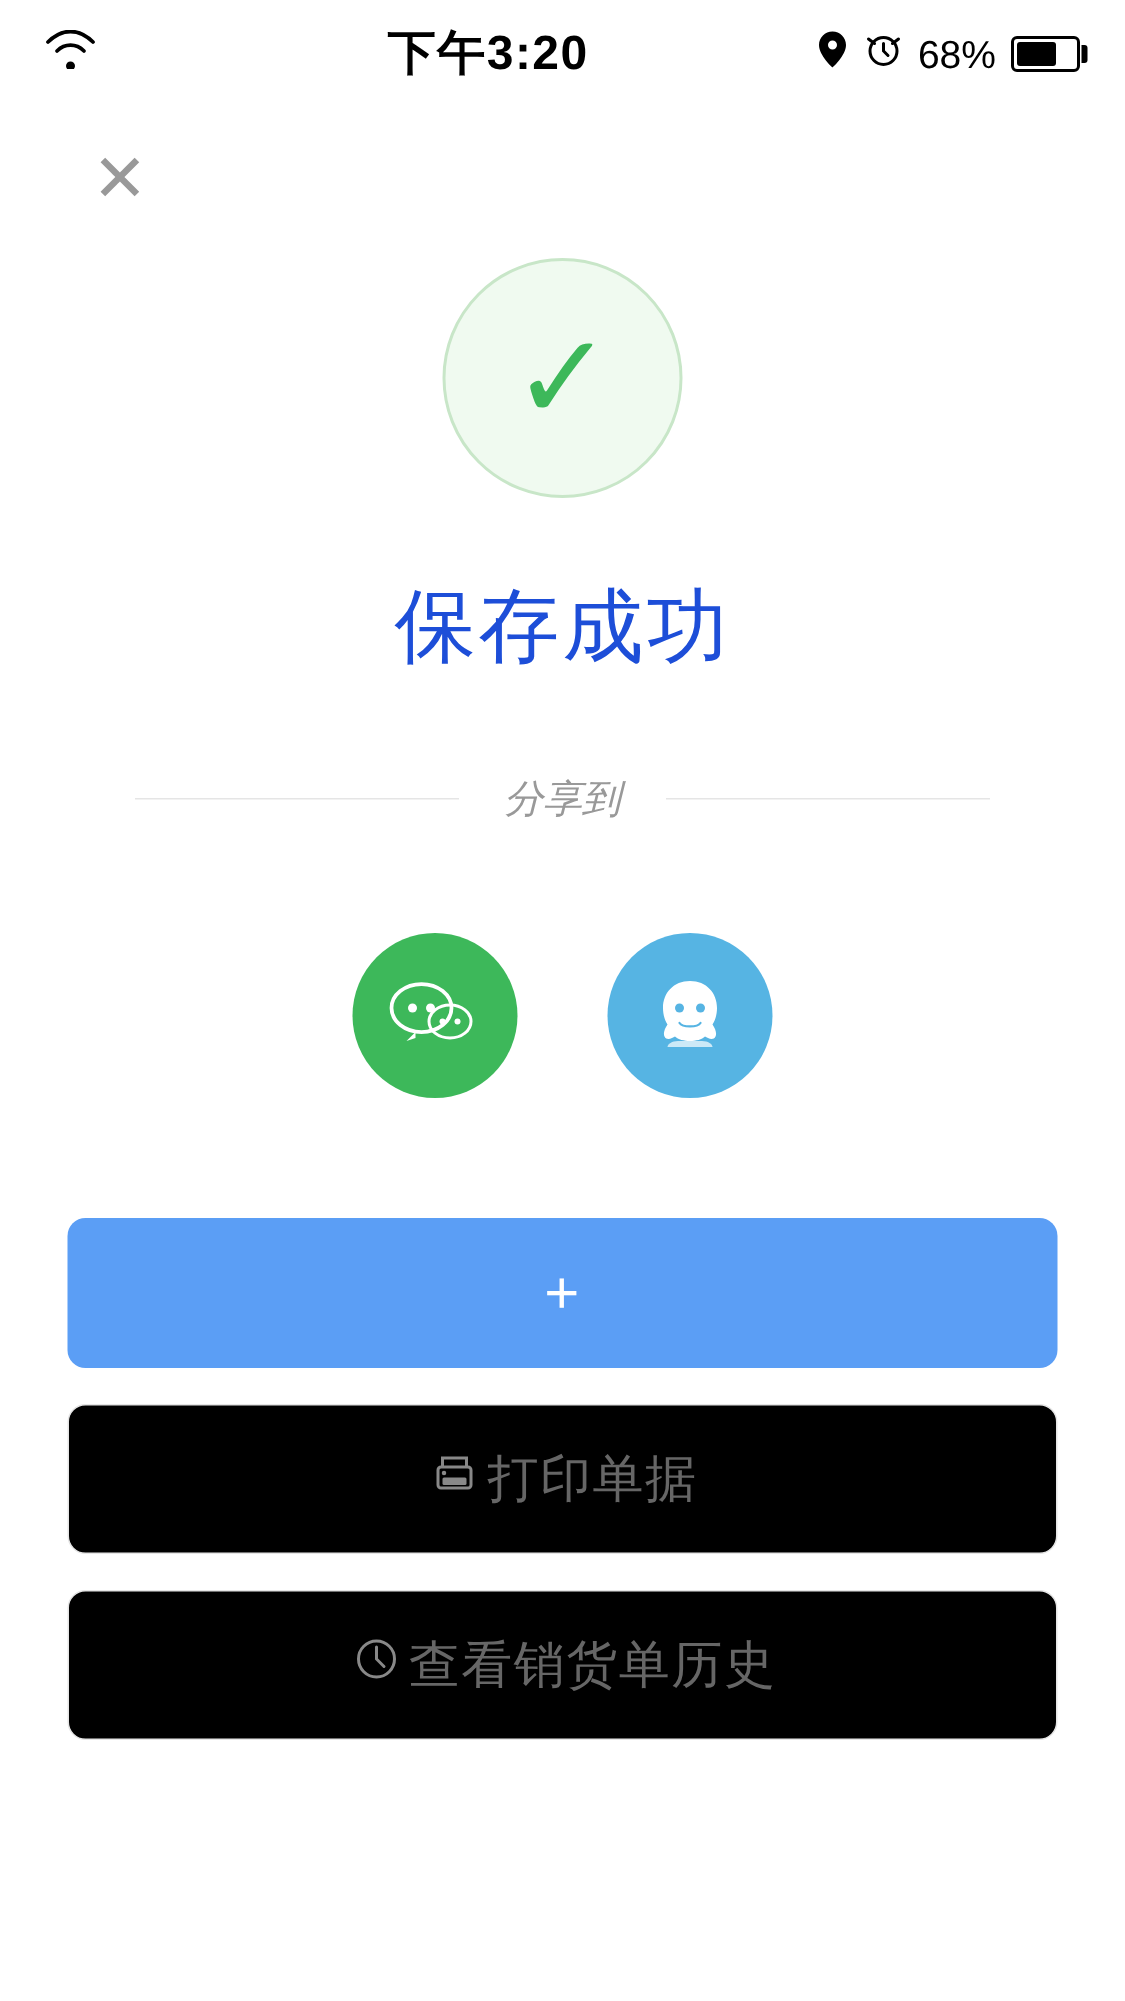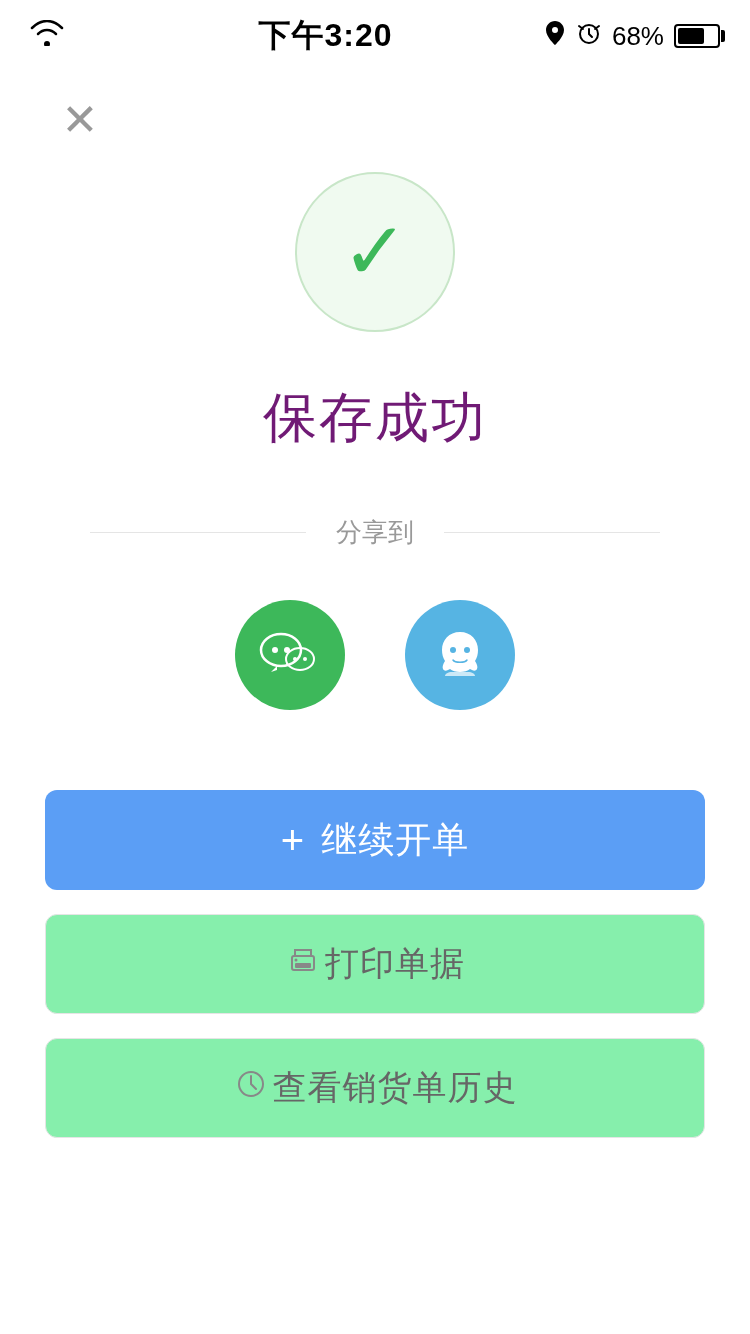--- a/index.html
+++ b/index.html
@@ -129,32 +129,33 @@
     .checkmark {
       font-size: 80px;
       color: #3db85a;
       line-height: 1;
     }
 
     
     .success-title {
       font-size: 54px;
       font-weight: 500;
-      color: #701a75;
+      color: #1d4ed8;
       margin-bottom: 60px;
       letter-spacing: 2px;
     }
 
     
     .share-divider {
       width: 100%;
       display: flex;
       align-items: center;
       padding: 0 90px;
-      margin-bottom: 50px;
+      margin-bottom: 72px;
+      font-style: italic;
     }
 
     .divider-line {
       flex: 1;
       height: 1px;
       background: #e5e5e5;
     }
 
     .share-text {
       font-size: 26px;
@@ -222,21 +223,21 @@
       align-items: center;
       justify-content: center;
       gap: 16px;
       cursor: pointer;
       letter-spacing: 1px;
     }
 
     .btn-secondary {
       width: 100%;
       height: 100px;
-      background: #86efac;
+      background: #000000;
       border: 1px solid #e5e5e5;
       border-radius: 12px;
       font-size: 34px;
       color: #666;
       display: flex;
       align-items: center;
       justify-content: center;
       gap: 4px;
       cursor: pointer;
       letter-spacing: 1px;
@@ -326,21 +327,20 @@
         <path d="M22 34c2 3 12 3 14 0" stroke="#56b4e3" stroke-width="1.5" stroke-linecap="round" fill="none"></path>
         <path d="M21 46c-4 0-7 2-7 4h30c0-2-3-4-7-4" fill="white" opacity="0.7"></path>
       </svg>
     </button>
   </div>
 
   <div class="action-buttons">
 
     <button class="btn-primary">
       <span class="btn-plus">+</span>
-      <span>继续开单</span>
     </button>
 
     <button class="btn-secondary">
       <span class="btn-icon">
         <svg width="36" height="36" viewBox="0 0 36 36" fill="none">
           <rect x="7" y="14" width="22" height="14" rx="2" stroke="#888" stroke-width="2" fill="none"></rect>
           <path d="M10 14V8h16v6" stroke="#888" stroke-width="2" fill="none"></path>
           <rect x="10" y="21" width="16" height="5" rx="1" fill="#888"></rect>
           <circle cx="11" cy="18" r="1.5" fill="#888"></circle>
         </svg>

